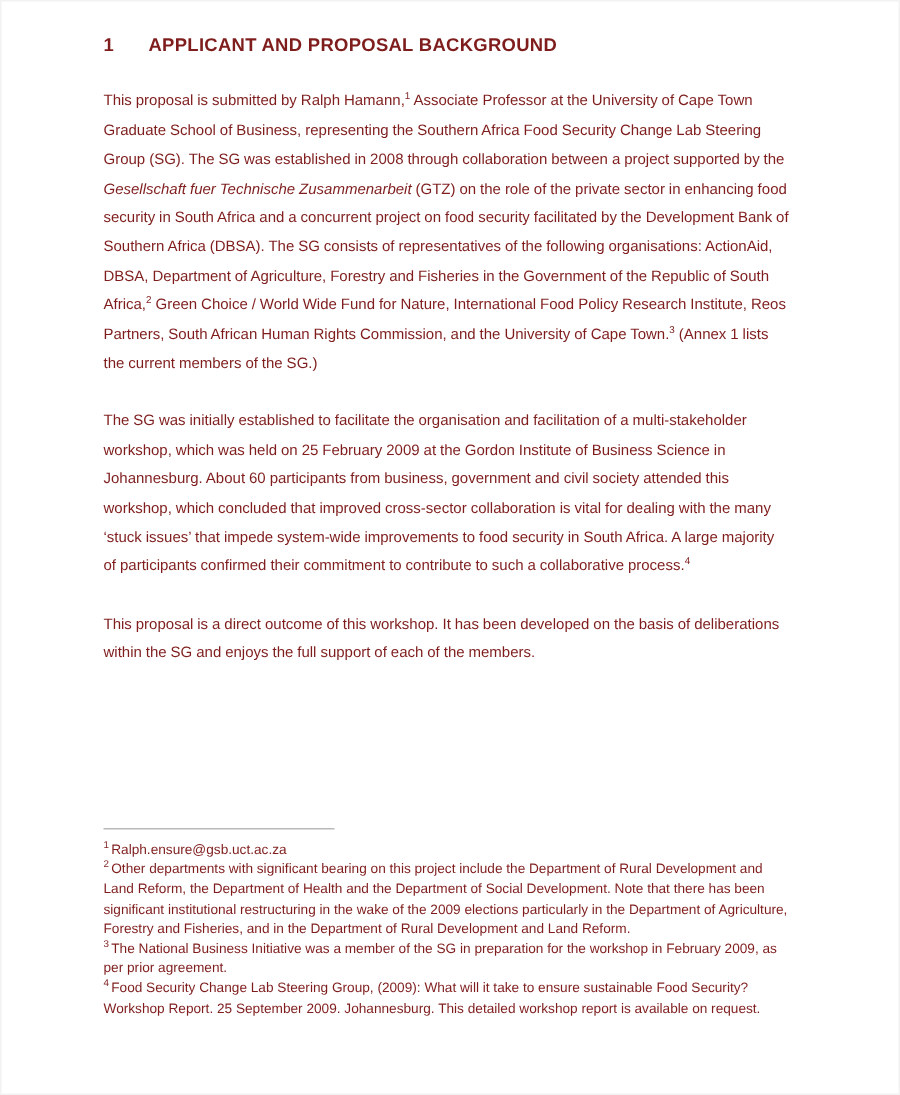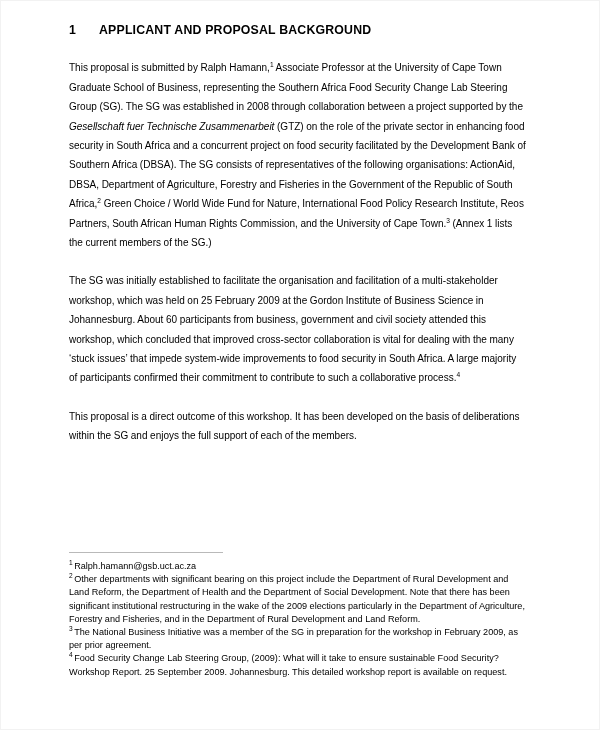--- a/index.html
+++ b/index.html
@@ -10,21 +10,21 @@
 
   .page {
     position: relative;
     width: 600px;
     height: 730px;
     background: #ffffff;
     box-sizing: border-box;
     border: 1px solid #f2f2f2;
     overflow: hidden;
     font-family: "Liberation Sans", sans-serif;
-    color: #000000;
+    color: #7f1d1d;
   }
 
   .content {
     position: absolute;
     left: 68px;
     top: 22px;
     width: 458px;
   }
 
   .section-heading {
@@ -104,20 +104,20 @@
         <p class="body-par">This proposal is submitted by Ralph Hamann,<sup>1</sup> Associate Professor at the University of Cape Town Graduate School of Business, representing the Southern Africa Food Security Change Lab Steering Group (SG). The SG was established in 2008 through collaboration between a project supported by the <em>Gesellschaft fuer Technische Zusammenarbeit</em> (GTZ) on the role of the private sector in enhancing food security in South Africa and a concurrent project on food security facilitated by the Development Bank of Southern Africa (DBSA). The SG consists of representatives of the following organisations: ActionAid, DBSA, Department of Agriculture, Forestry and Fisheries in the Government of the Republic of South Africa,<sup>2</sup> Green Choice / World Wide Fund for Nature, International Food Policy Research Institute, Reos Partners, South African Human Rights Commission, and the University of Cape Town.<sup>3</sup> (Annex 1 lists the current members of the SG.)</p>
         <p class="body-par">The SG was initially established to facilitate the organisation and facilitation of a multi-stakeholder workshop, which was held on 25 February 2009 at the Gordon Institute of Business Science in Johannesburg. About 60 participants from business, government and civil society attended this workshop, which concluded that improved cross-sector collaboration is vital for dealing with the many ‘stuck issues’ that impede system-wide improvements to food security in South Africa. A large majority of participants confirmed their commitment to contribute to such a collaborative process.<sup>4</sup></p>
         <p class="body-par">This proposal is a direct outcome of this workshop. It has been developed on the basis of deliberations within the SG and enjoys the full support of each of the members.</p>
       </div>
 
   </div>
 
   <div class="footnotes">
     <div class="footnote-rule"></div>
     <div>
-        <p class="footnote"><sup>1</sup><span>Ralph.hamann@gsb.uct.ac.za</span></p>
+        <p class="footnote"><sup>1</sup><span>Ralph.ensure@gsb.uct.ac.za</span></p>
         <p class="footnote"><sup>2</sup><span>Other departments with significant bearing on this project include the Department of Rural Development and Land Reform, the Department of Health and the Department of Social Development. Note that there has been significant institutional restructuring in the wake of the 2009 elections particularly in the Department of Agriculture, Forestry and Fisheries, and in the Department of Rural Development and Land Reform.</span></p>
         <p class="footnote"><sup>3</sup><span>The National Business Initiative was a member of the SG in preparation for the workshop in February 2009, as per prior agreement.</span></p>
         <p class="footnote"><sup>4</sup><span>Food Security Change Lab Steering Group, (2009): What will it take to ensure sustainable Food Security? Workshop Report. 25 September 2009. Johannesburg. This detailed workshop report is available on request.</span></p>
       </div>
   </div>
 
 </div>
 
 </body></html>

